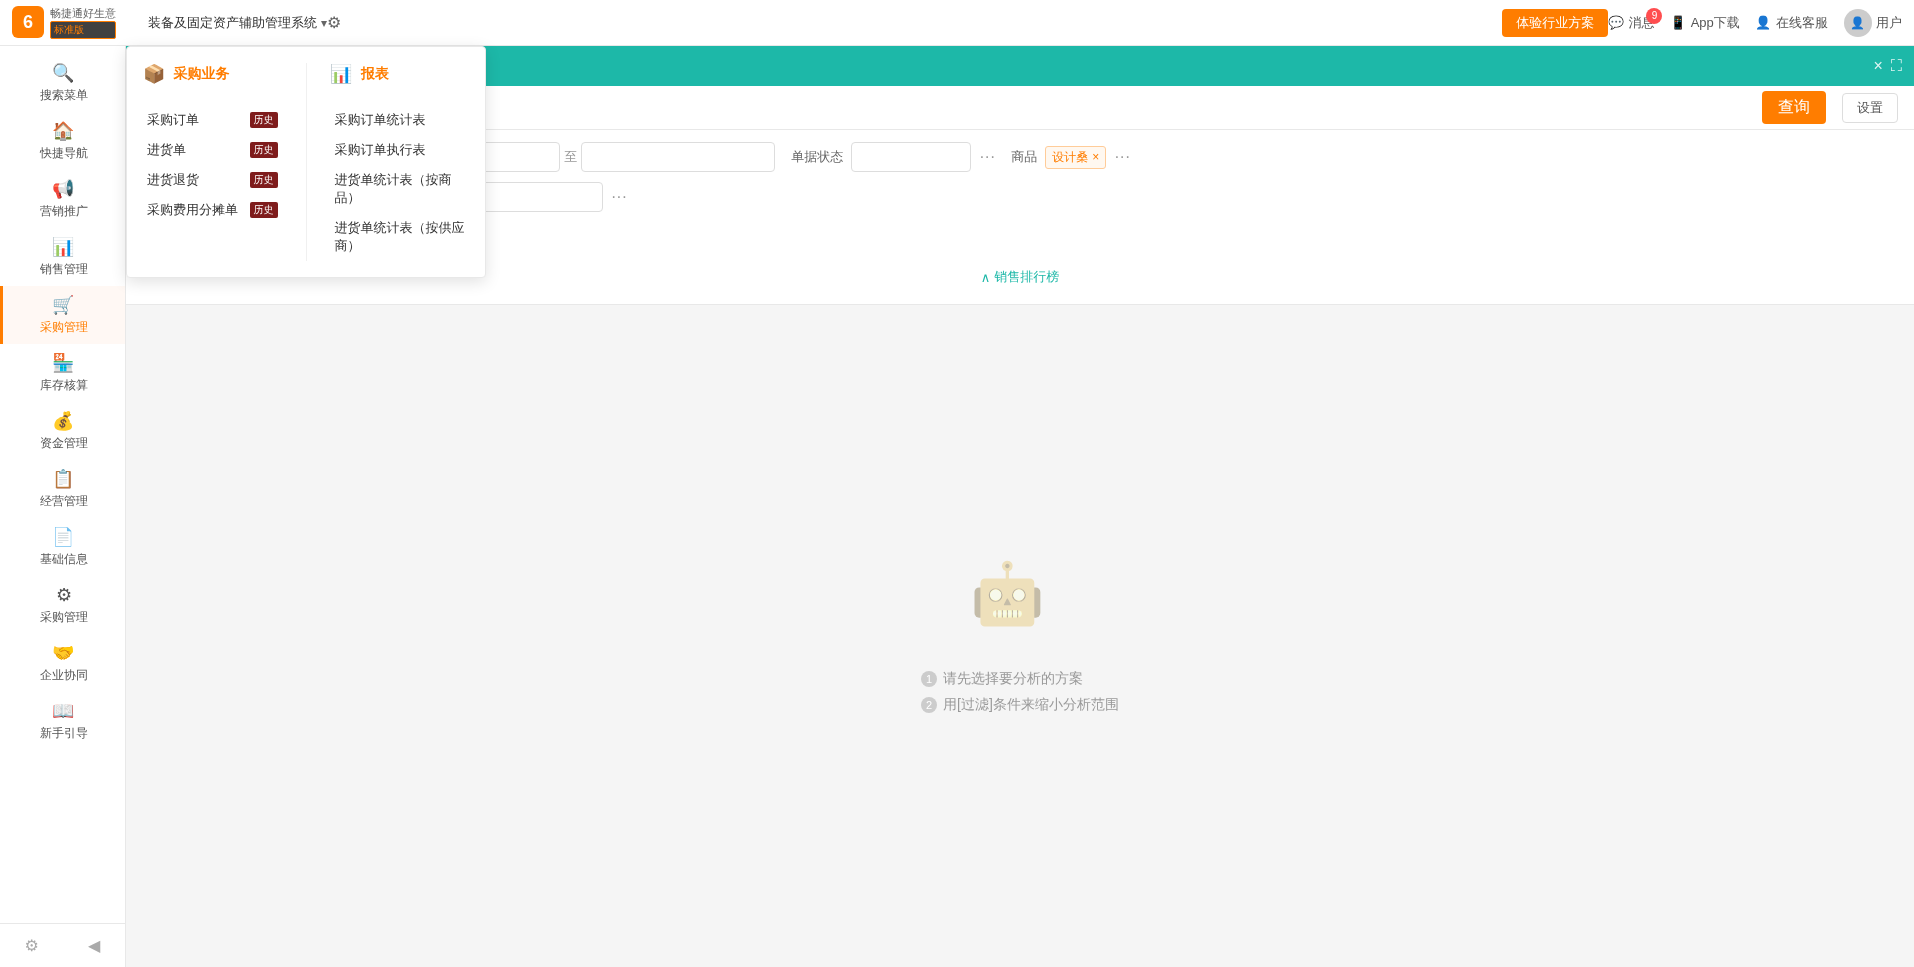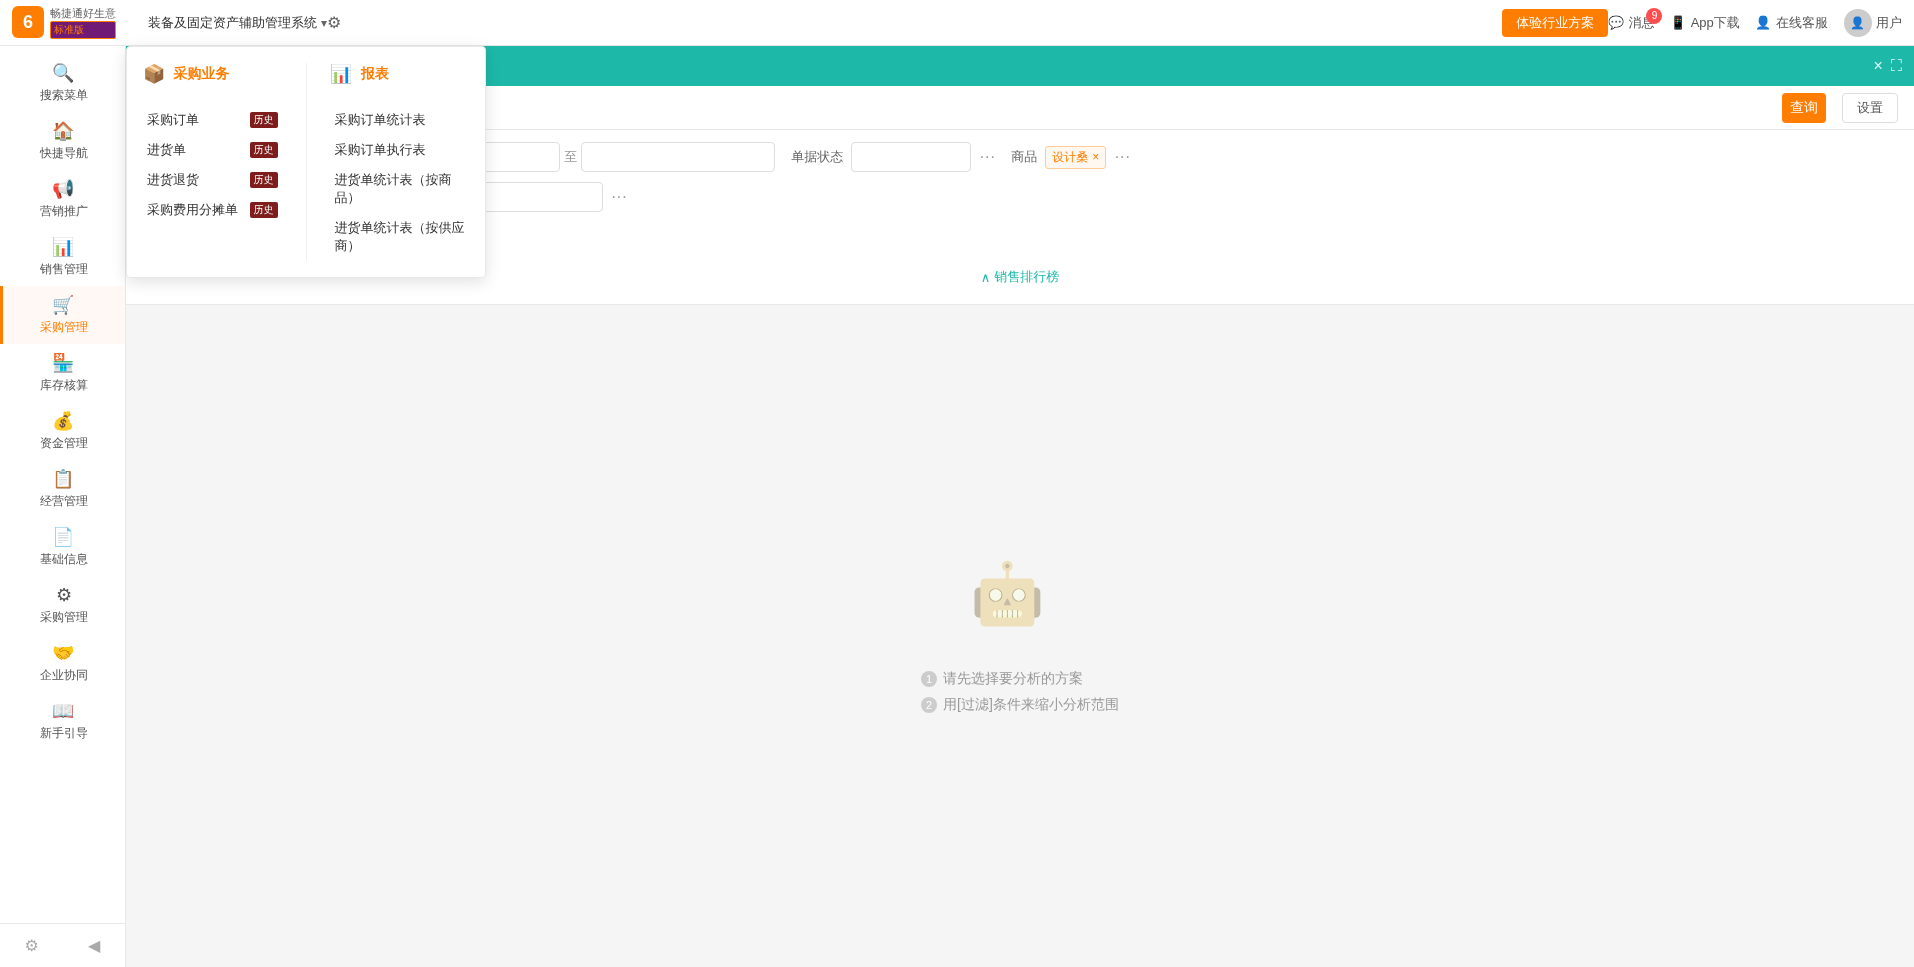--- a/index.html
+++ b/index.html
@@ -9,21 +9,21 @@
     .app-container { display: flex; flex-direction: column; height: 967px; width: 1914px; }
     .top-bar { height: 46px; background: #fff; display: flex; align-items: center; padding: 0 12px; border-bottom: 1px solid #e8e8e8; flex-shrink: 0; }
     .main-area { display: flex; flex: 1; overflow: hidden; }
     .sidebar { width: 126px; background: #fff; border-right: 1px solid #e8e8e8; display: flex; flex-direction: column; flex-shrink: 0; }
     .content-area { flex: 1; display: flex; flex-direction: column; overflow: hidden; }
 
     
     .logo-area { display: flex; align-items: center; gap: 6px; width: 126px; flex-shrink: 0; }
     .logo-icon { width: 32px; height: 32px; background: #ff7d00; border-radius: 6px; display: flex; align-items: center; justify-content: center; color: white; font-weight: bold; font-size: 18px; }
     .logo-text { font-size: 11px; color: #666; line-height: 1.3; }
-    .logo-edition { font-size: 10px; color: #ff7d00; background: #701a75; border: 1px solid #ff7d00; padding: 1px 3px; border-radius: 2px; }
+    .logo-edition { font-size: 10px; color: #ff7d00; background: #404040; border: 1px solid #ff7d00; padding: 1px 3px; border-radius: 2px; }
     .top-system-name { flex: 1; display: flex; align-items: center; gap: 0; padding: 0 10px; }
     .system-name-text { font-size: 13px; color: #333; }
     .top-nav-btn { background: #ff7d00; color: white; border: none; padding: 5px 14px; border-radius: 4px; cursor: pointer; font-size: 13px; }
     .top-right-actions { display: flex; align-items: center; gap: 16px; margin-left: auto; }
     .top-action-item { display: flex; align-items: center; gap: 4px; color: #555; cursor: pointer; font-size: 13px; position: relative; }
     .badge { background: #ff4d4f; color: white; border-radius: 50%; width: 16px; height: 16px; font-size: 10px; display: flex; align-items: center; justify-content: center; position: absolute; top: -6px; right: -8px; }
     .avatar { width: 28px; height: 28px; background: #ccc; border-radius: 50%; display: flex; align-items: center; justify-content: center; font-size: 12px; color: #666; }
 
     
     .tab-bar { height: 40px; background: #1db8a8; display: flex; align-items: center; padding: 0; flex-shrink: 0; }
@@ -39,21 +39,21 @@
     .sidebar-item { display: flex; flex-direction: column; align-items: center; padding: 8px 4px; cursor: pointer; color: #555; font-size: 12px; gap: 3px; border-left: 3px solid transparent; }
     .sidebar-item.active { background: #fff8f4; color: #ff7d00; border-left: 3px solid #ff7d00; }
     .sidebar-icon { font-size: 18px; }
     .sidebar-footer { margin-top: auto; padding: 12px 0; display: flex; justify-content: space-around; border-top: 1px solid #e8e8e8; }
     .sidebar-footer-btn { cursor: pointer; color: #aaa; font-size: 16px; }
 
     
     .page-toolbar { height: 44px; background: #fff; display: flex; align-items: center; padding: 0 16px; gap: 16px; border-bottom: 1px solid #e8e8e8; flex-shrink: 0; }
     .toolbar-action { display: flex; align-items: center; gap: 4px; color: #555; cursor: pointer; font-size: 13px; }
     .toolbar-spacer { flex: 1; }
-    .btn-query { background: #ff7d00; color: white; border: none; padding: 6px 8px; border-radius: 4px; cursor: pointer; font-size: 14px; }
+    .btn-query { background: #ff7d00; color: white; border: none; padding: 6px 16px; border-radius: 4px; cursor: pointer; font-size: 16px; }
     .btn-setting { border: 1px solid #ddd; background: #fff; color: #555; padding: 5px 14px; border-radius: 4px; cursor: pointer; font-size: 13px; }
 
     
     .filter-area { background: #fff; padding: 12px 16px; border-bottom: 1px solid #e8e8e8; flex-shrink: 0; }
     .filter-row { display: flex; align-items: center; gap: 16px; margin-bottom: 10px; flex-wrap: wrap; }
     .filter-row:last-child { margin-bottom: 0; }
     .filter-item { display: flex; align-items: center; gap: 8px; }
     .filter-label { color: #666; font-size: 13px; white-space: nowrap; }
     .filter-input { border: 1px solid #ddd; border-radius: 4px; padding: 4px 8px; font-size: 13px; color: #333; background: #fff; height: 30px; min-width: 120px; }
     .filter-select { border: 1px solid #ddd; border-radius: 4px; padding: 4px 8px; font-size: 13px; color: #333; background: #fff; height: 30px; min-width: 120px; appearance: none; }

